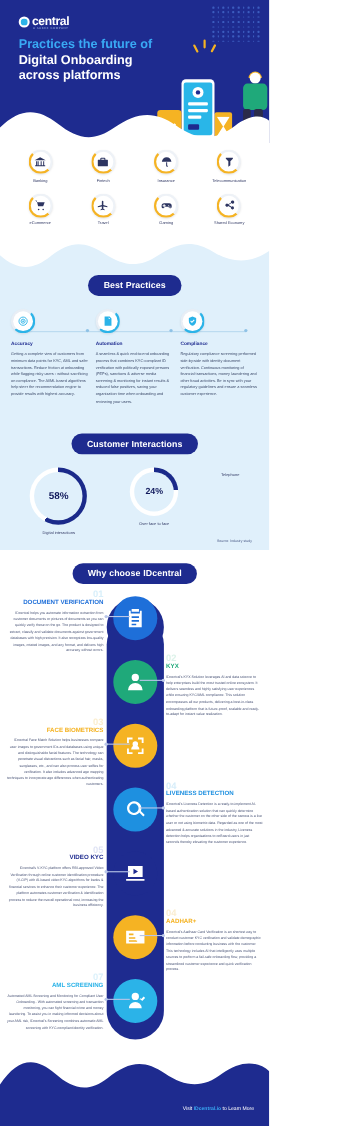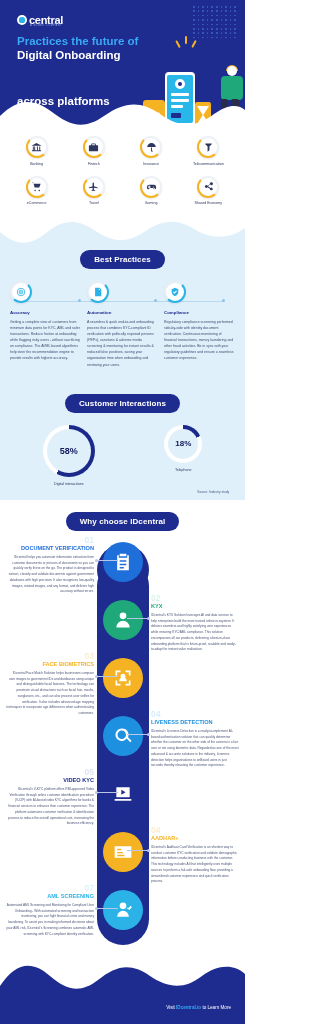--- a/index.html
+++ b/index.html
@@ -27,21 +27,21 @@
   .logo-mark::after {
     content:""; position:absolute; left:2.4px; top:2.4px; width:5.2px; height:5.2px;
     border-radius:50%; background:#2bb3e8;
   }
   .logo-text { color:#fff; font-size:11px; font-weight:bold; letter-spacing:-.3px; }
   .logo-sub { position:absolute; left:30px; top:24px; font-size:2.6px; color:#9fb5e8; letter-spacing:.5px; }
 
   .hero-title { position:absolute; left:17px; top:34px; line-height:1.22; }
   .hero-title .l1 { color:#39a9f4; font-size:11.5px; font-weight:bold; display:block; }
   .hero-title .l2 { color:#ffffff; font-size:11.5px; font-weight:bold; display:block; }
-  .hero-title .l3 { color:#ffffff; font-size:11.5px; font-weight:bold; display:block;margin-top:32px; }
+  .hero-title .l3 { color:#ffffff; font-size:11.5px; font-weight:bold; display:block; }
 
   
   .hero-illus { position:absolute; right:-4px; bottom:-2px; width:120px; height:100px; }
   .phone-white {
     position:absolute; left:36px; bottom:4px; width:30px; height:56px;
     background:#fff; border-radius:4px;
   }
   .phone-screen {
     position:absolute; left:2px; top:3px; width:26px; height:48px;
     background:#29b6e8; border-radius:2px;
@@ -418,25 +418,28 @@
       <div class="ci-row" id="ciRow">
           <div class="ci-item">
             <div class="donut" style="width: 52px; height: 52px; background: conic-gradient(rgb(27, 42, 138) 0deg, rgb(27, 42, 138) 208.8deg, rgb(255, 255, 255) 208.8deg, rgb(255, 255, 255) 360deg);">
               <div class="inner" style="width: 44px; height: 44px; left: 4px; top: 4px;">
                 <span class="val">58%</span>
               </div>
             </div>
             <div class="ci-label">Digital interactions</div>
           </div>
           <div class="ci-item">
-            <div class="donut" style="width: 38px; height: 38px; background: conic-gradient(rgb(27, 42, 138) 0deg, rgb(27, 42, 138) 64.8deg, rgb(255, 255, 255) 64.8deg, rgb(255, 255, 255) 360deg);">
-              <div class="inner" style="width: 30px; height: 30px; left: 4px; top: 4px;">
-                <span class="val" style="font-size: 8px;">18%</span>
+            <div class="donut" style="width: 44px; height: 44px; background: conic-gradient(rgb(27, 42, 138) 0deg, rgb(27, 42, 138) 86.4deg, rgb(255, 255, 255) 86.4deg, rgb(255, 255, 255) 360deg);">
+              <div class="inner" style="width: 36px; height: 36px; left: 4px; top: 4px;">
+                <span class="val" style="font-size: 8px;">24%</span>
               </div>
             </div>
+            <div class="ci-label">Over face to face</div>
+          </div>
+          <div class="ci-item">
             <div class="ci-label">Telephone</div>
           </div>
         </div>
       <div class="ci-source">Source: Industry study</div>
     </div>
   </div>
 
   <div class="why">
     <div class="pill" style="position:relative;z-index:5;text-align:right;">Why choose IDcentral</div>
     <div class="spine-top" style="top:44px;"></div>

